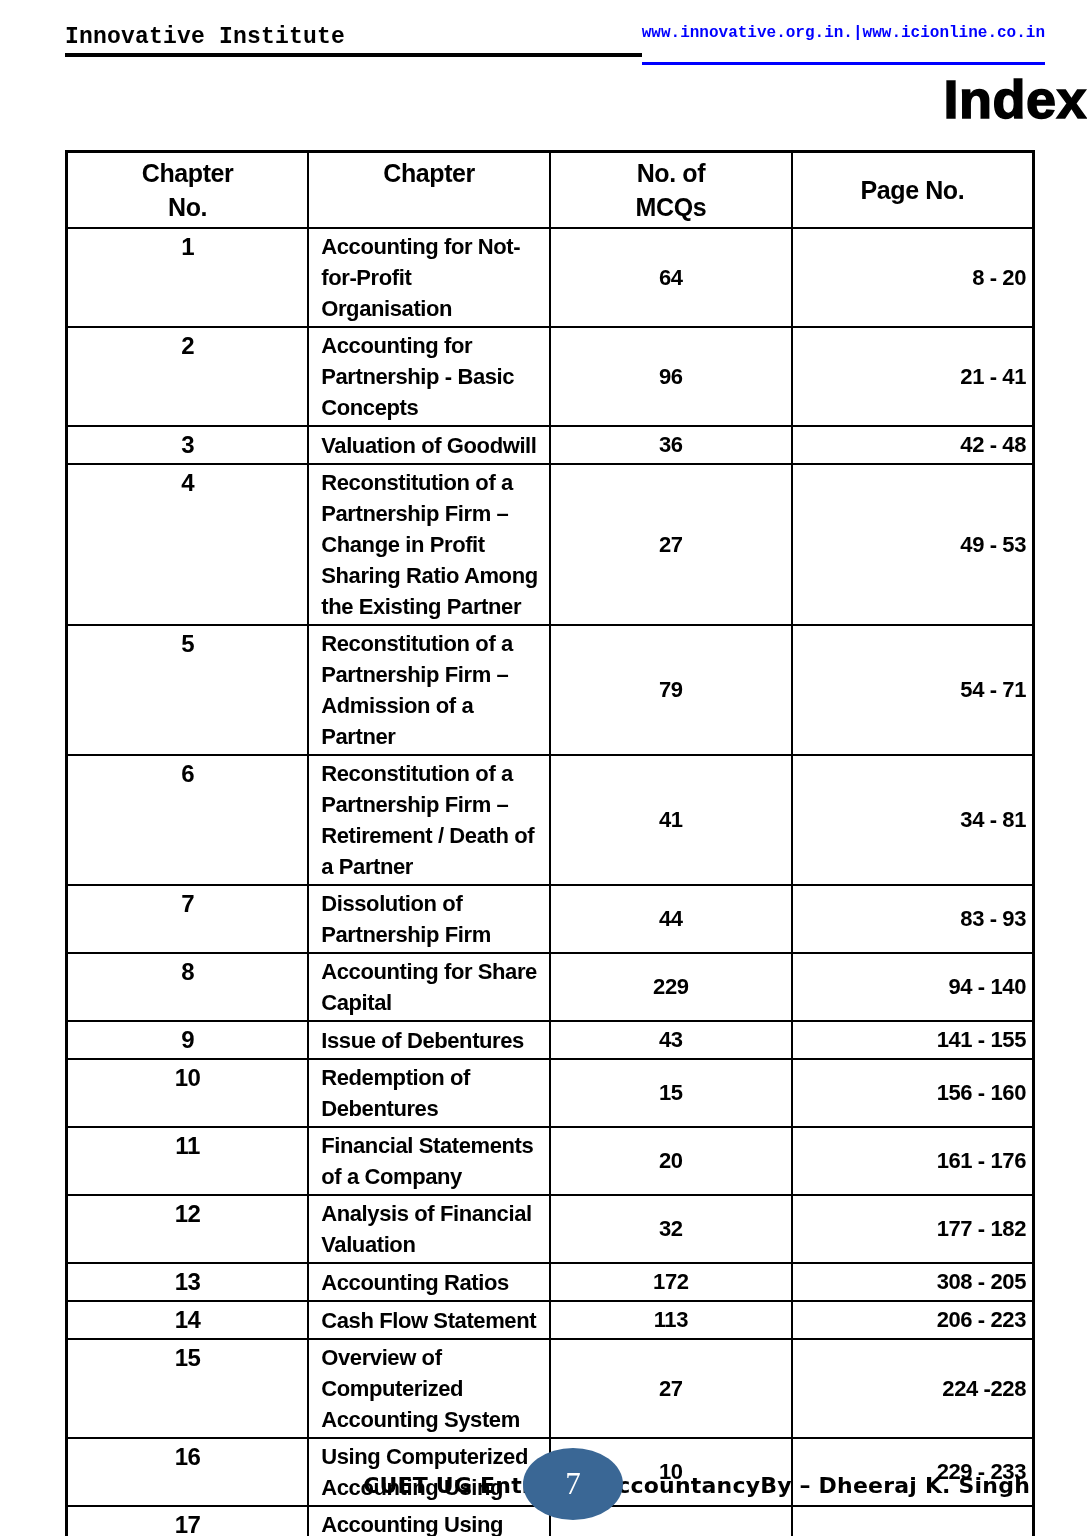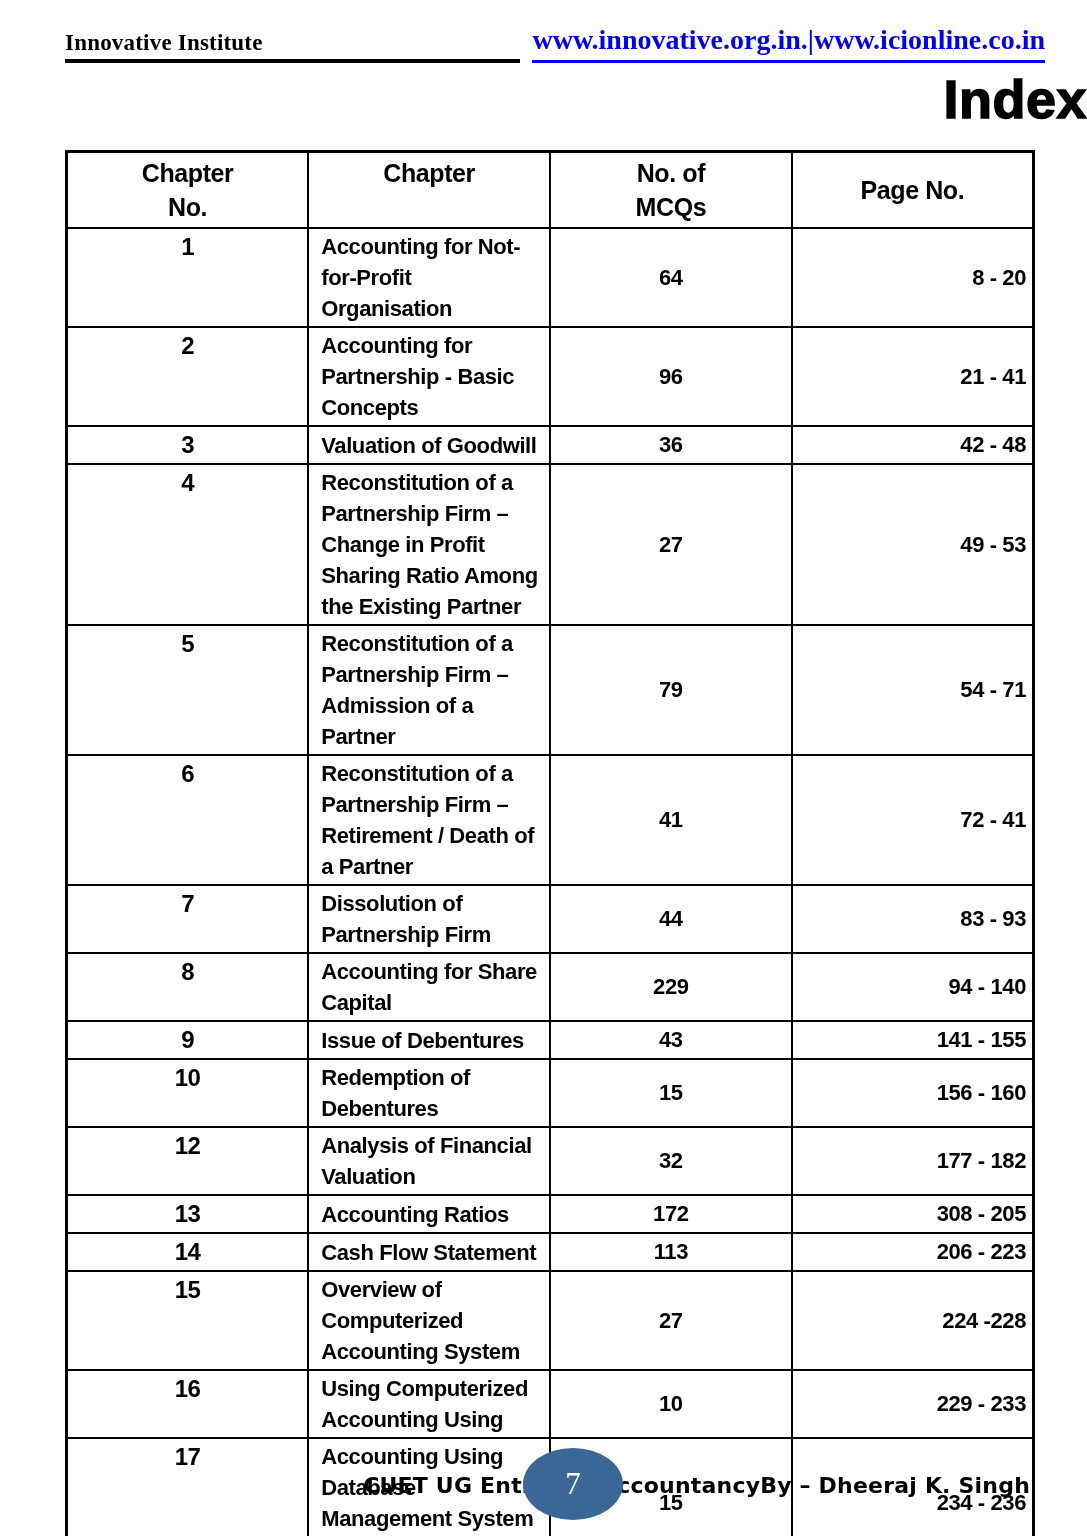--- a/index.html
+++ b/index.html
@@ -15,40 +15,39 @@
     color: #000;
   }
 
   
   .doc-header {
     position: absolute;
     top: 24px;
     left: 65px;
     right: 42px;
     display: flex;
-    align-items: flex-end;
-    font-family: Liberation Serif, serif;
-    gap: 12px;
+    align-items: flex-start;
+    font-family: Liberation Mono, monospace;
   }
   .hdr-left {
     flex: 1;
     font-size: 23px;
     font-weight: bold;
     letter-spacing: 0.2px;
     border-bottom: 4px solid #000;
     padding-bottom: 3px;
     white-space: nowrap;
   }
   .hdr-right {
-    font-size: 28px;
+    font-size: 16px;
     font-weight: bold;
     color: #0000ff;
     text-decoration: none;
     border-bottom: 3px solid #0000ff;
-    padding-bottom: 4px;
+    padding-bottom: 20px;
     white-space: nowrap;
     cursor: pointer;
   }
 
   
   .page-title {
     position: absolute;
     top: 68px;
     left: 0;
     width: 100%;
@@ -173,21 +172,21 @@
         <tr>
           <td class="c-no">5</td>
           <td class="c-title">Reconstitution of a Partnership Firm – Admission of a Partner</td>
           <td class="c-mcq">79</td>
           <td class="c-page">54 - 71</td>
         </tr>
         <tr>
           <td class="c-no">6</td>
           <td class="c-title">Reconstitution of a Partnership Firm – Retirement / Death of a Partner</td>
           <td class="c-mcq">41</td>
-          <td class="c-page">72 - 41</td>
+          <td class="c-page">34 - 81</td>
         </tr>
         <tr>
           <td class="c-no">7</td>
           <td class="c-title">Dissolution of Partnership Firm</td>
           <td class="c-mcq">44</td>
           <td class="c-page">83 - 93</td>
         </tr>
         <tr>
           <td class="c-no">8</td>
           <td class="c-title">Accounting for Share Capital</td>
@@ -200,20 +199,26 @@
           <td class="c-mcq">43</td>
           <td class="c-page">141 - 155</td>
         </tr>
         <tr>
           <td class="c-no">10</td>
           <td class="c-title">Redemption of Debentures</td>
           <td class="c-mcq">15</td>
           <td class="c-page">156 - 160</td>
         </tr>
         <tr>
+          <td class="c-no">11</td>
+          <td class="c-title">Financial Statements of a Company</td>
+          <td class="c-mcq">20</td>
+          <td class="c-page">161 - 176</td>
+        </tr>
+        <tr>
           <td class="c-no">12</td>
           <td class="c-title">Analysis of Financial Valuation</td>
           <td class="c-mcq">32</td>
           <td class="c-page">177 - 182</td>
         </tr>
         <tr>
           <td class="c-no">13</td>
           <td class="c-title">Accounting Ratios</td>
           <td class="c-mcq">172</td>
           <td class="c-page">308 - 205</td>

